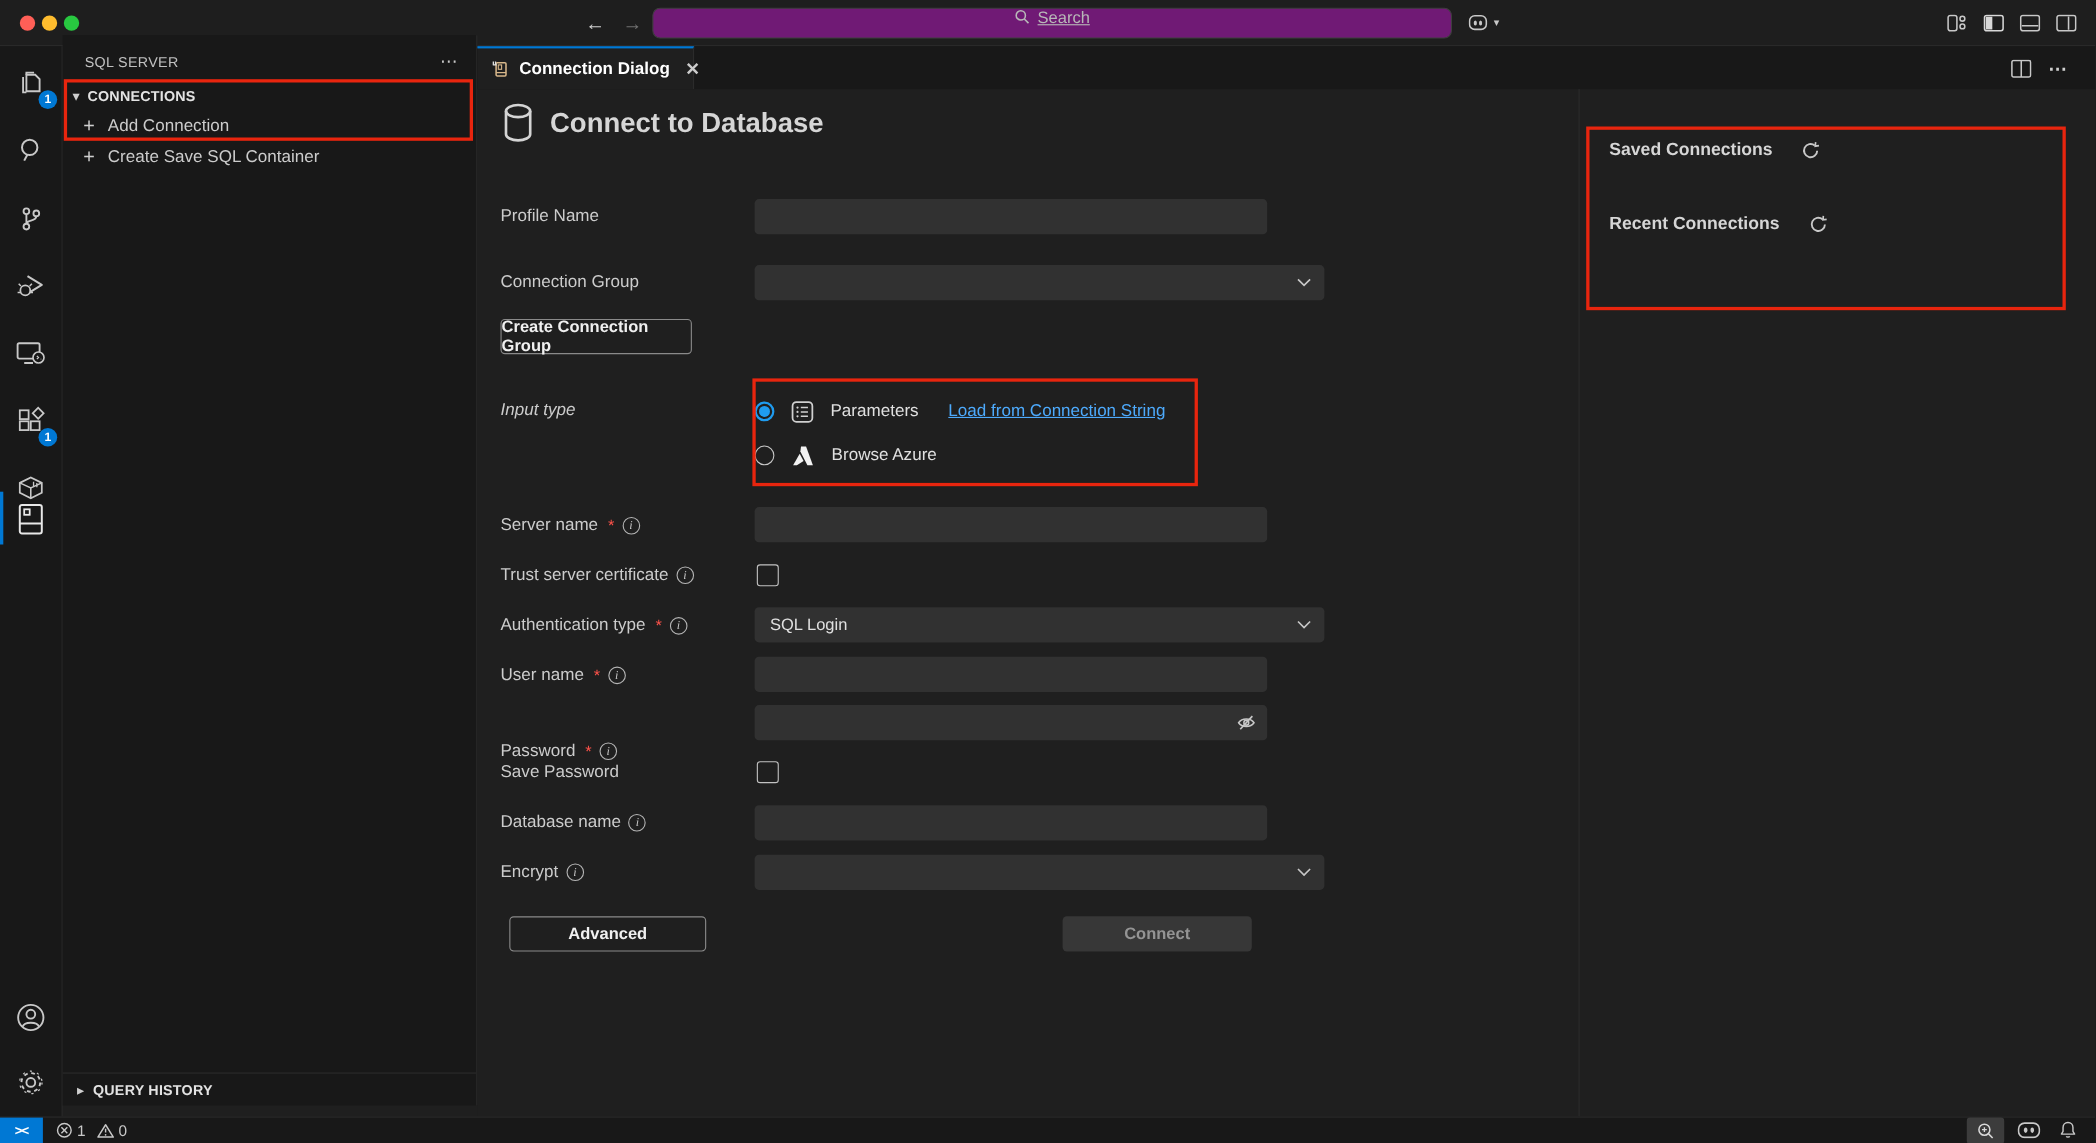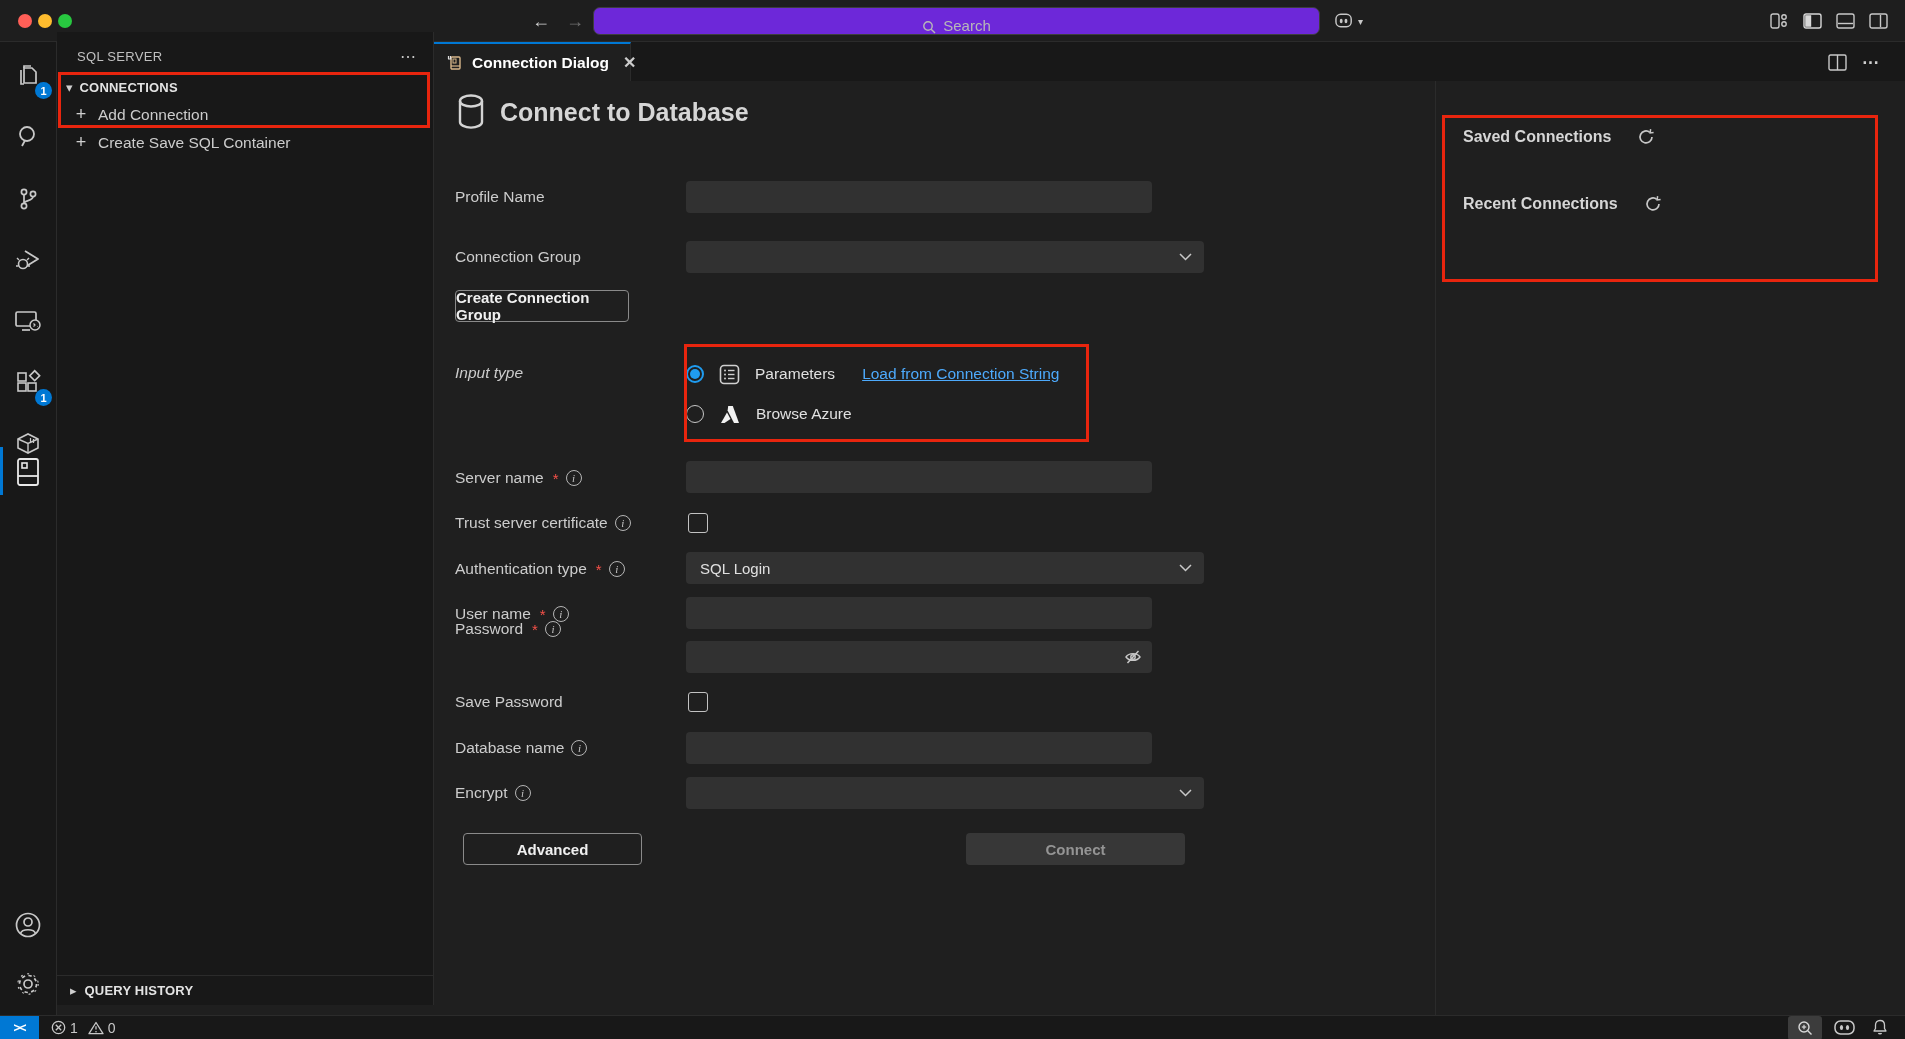--- a/index.html
+++ b/index.html
@@ -7,23 +7,23 @@
               font-family:"Liberation Sans", sans-serif; color:#cccccc; }
   .abs { position:absolute; }
   #app { position:relative; width:1905px; height:1039px; background:#1f1f1f; }
 
   
   #titlebar { left:0; top:0; width:1905px; height:42px; background:#1e1e1e;
               border-bottom:1px solid #2b2b2b; }
   .tl { width:14px; height:14px; border-radius:50%; top:14px; }
   .navarrow { top:8px; width:26px; height:26px; font-size:18px; color:#cfcfcf;
               display:flex; align-items:center; justify-content:center; border-radius:5px; }
-  #searchbox { left:593px; top:7px; width:727px; height:28px; background:#6d28d9;
-               border:1px solid #3e3e3e; border-radius:7px; display:flex; align-items:flex-end;
-               justify-content:center; gap:7px; color:#b8b8b8; font-size:15px; }
+  #searchbox { left:593px; top:7px; width:727px; height:28px; background:#701a75;
+               border:1px solid #3e3e3e; border-radius:7px; display:flex; align-items:flex-start;
+               justify-content:center; gap:7px; color:#b8b8b8; font-size:15px;text-decoration:underline; }
   .tb-icon { top:8px; width:28px; height:26px; display:flex; align-items:center;
              justify-content:center; }
 
   
   #activitybar { left:0; top:42px; width:57px; height:973px; background:#181818;
                  border-right:1px solid #2b2b2b; }
   .act { left:8px; width:40px; height:40px; display:flex; align-items:center;
          justify-content:center; }
   .badge { position:absolute; right:-4px; bottom:-4px; width:17px; height:17px;
            border-radius:50%; background:#0078d4; color:#fff; font-size:11px;
@@ -389,21 +389,21 @@
       </span>
     </div>
 
     <div class="flabel abs" style="left:21px; top:524px;">
       <span>User name</span>
         <span class="req">*</span>
       <span class="info">i</span>
     </div>
     <div class="finput abs" style="top:516px;"></div>
 
-    <div class="flabel abs" style="left:21px; top:539px;">
+    <div class="flabel abs" style="left:21px; top:593px;">
       <span>Password</span>
         <span class="req">*</span>
       <span class="info">i</span>
     </div>
     <div class="finput abs" style="top:560px;">
       <span style="position:absolute; right:9px; top:6px;">
         <svg width="20" height="20" viewBox="0 0 20 20">
             <path d="M3 10 c3-4.5 11-4.5 14 0 c-3 4.5 -11 4.5 -14 0 Z" fill="none" stroke="#c8c8c8" stroke-width="1.4"></path>
             <circle cx="10" cy="10" r="2.2" fill="none" stroke="#c8c8c8" stroke-width="1.4"></circle>
             <line x1="4.5" y1="16" x2="15.5" y2="4" stroke="#c8c8c8" stroke-width="1.5"></line>
@@ -431,21 +431,21 @@
       <span class="selchev">
         <svg width="13" height="8" viewBox="0 0 13 8">
             <path d="M1 1 L6.5 6.5 L12 1" fill="none" stroke="#c8c8c8" stroke-width="1.5"></path>
           </svg>
       </span>
     </div>
 
     <div class="btn-outline abs" style="left:29px; top:752px; width:179px;">
       <span>Advanced</span>
     </div>
-    <div id="connect-btn" class="abs" style="left:532px; top:752px; width:219px; height:32px;justify-content:center;">
+    <div id="connect-btn" class="abs" style="left:532px; top:752px; width:172px; height:32px;justify-content:center;">
       <span>Connect</span>
     </div>
   </div>
 
   <div id="rightarea" class="abs">
     <div class="rp-row abs" style="left:27px; top:47px;">
       <span class="rp-title">Saved Connections</span>
       <span>
         <svg width="18" height="18" viewBox="0 0 18 18">
             <path d="M15 9 a6 6 0 1 1 -2.2-4.7" fill="none" stroke="#c8c8c8" stroke-width="1.7"></path>

